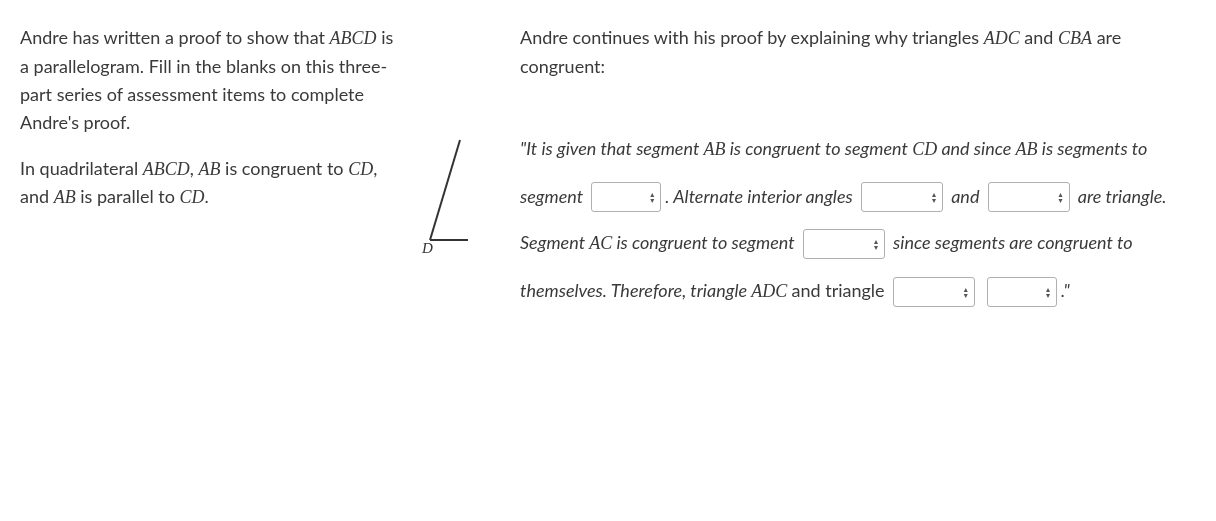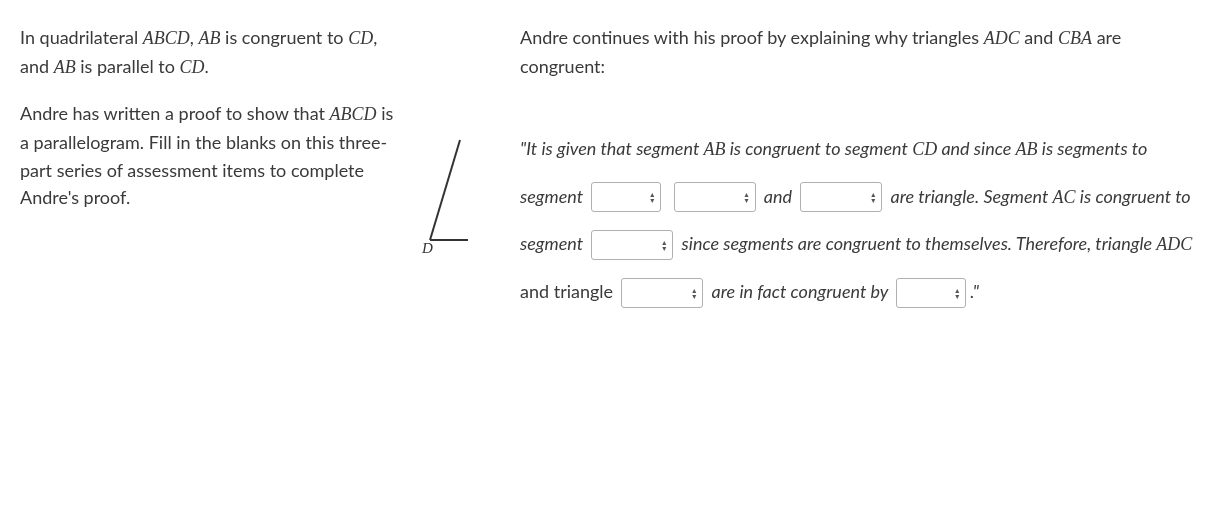--- a/index.html
+++ b/index.html
@@ -86,24 +86,24 @@
       color: #555;
     }
   </style>
 </head>
 <body>
 
 <div class="container">
   <div class="left-col">
     <div class="left-text">
       <p>
-        <span>In quadrilateral </span><span class="math-i">ABCD</span><span>, </span><span class="math-i">AB</span><span> is congruent to </span><span class="math-i">CD</span><span>, and </span><span class="math-i">AB</span><span> is parallel to </span><span class="math-i">CD</span><span>.</span>
+        <span>Andre has written a proof to show that </span><span class="math-i">ABCD</span><span> is a parallelogram. Fill in the blanks on this three-part series of assessment items to complete Andre's proof.</span>
       </p>
       <p>
-        <span>Andre has written a proof to show that </span><span class="math-i">ABCD</span><span> is a parallelogram. Fill in the blanks on this three-part series of assessment items to complete Andre's proof.</span>
+        <span>In quadrilateral </span><span class="math-i">ABCD</span><span>, </span><span class="math-i">AB</span><span> is congruent to </span><span class="math-i">CD</span><span>, and </span><span class="math-i">AB</span><span> is parallel to </span><span class="math-i">CD</span><span>.</span>
       </p>
     </div>
     <div class="diagram">
       <svg width="50" height="120" viewBox="0 0 50 120">
         <line x1="10" y1="105" x2="40" y2="5" stroke="#333" stroke-width="2"></line>
         <line x1="10" y1="105" x2="48" y2="105" stroke="#333" stroke-width="2"></line>
         <text x="2" y="118" font-size="15" font-style="italic" font-family="Times New Roman, serif" fill="#333">D</text>
       </svg>
     </div>
   </div>
@@ -111,31 +111,31 @@
   <div class="right-col">
     <p class="intro">
       <span>Andre continues with his proof by explaining why triangles </span><span class="math-i">ADC</span><span> and </span><span class="math-i">CBA</span><span> are congruent:</span>
     </p>
 
     <div class="proof">
       <span>"It is given that segment </span><span class="math-i">AB</span><span> is congruent to segment </span><span class="math-i">CD</span>
       <span> and since  </span><span class="math-i">AB</span><span> is segments to segment </span>
       <span class="dropdown small">
           <span class="stepper-icon">▴<br>▾</span>
-        </span>
+        </span><span>. Alternate interior angles </span>
       <span class="dropdown">
           <span class="stepper-icon">▴<br>▾</span>
         </span><span> and </span>
       <span class="dropdown">
           <span class="stepper-icon">▴<br>▾</span>
         </span><span> are triangle. Segment </span><span class="math-i">AC</span><span> is congruent to segment </span>
       <span class="dropdown">
           <span class="stepper-icon">▴<br>▾</span>
         </span><span> since segments are congruent to themselves. Therefore, triangle </span><span class="math-i">ADC</span><span> </span><span class="normal">and triangle</span><span> </span>
       <span class="dropdown">
           <span class="stepper-icon">▴<br>▾</span>
-        </span><span> are in fact congruent by </span>
+        </span>
       <span class="dropdown small">
           <span class="stepper-icon">▴<br>▾</span>
         </span><span>."</span>
     </div>
   </div>
 </div>
 
 </body></html>

